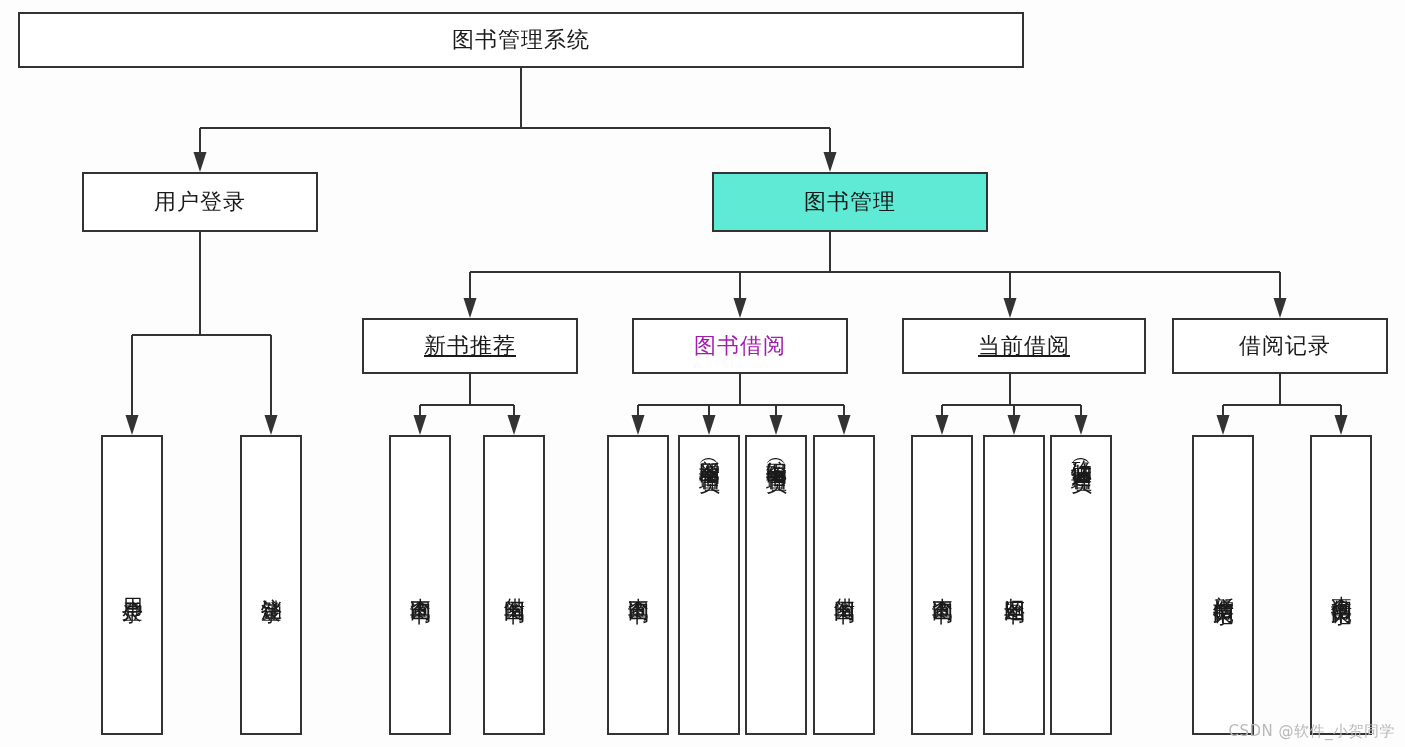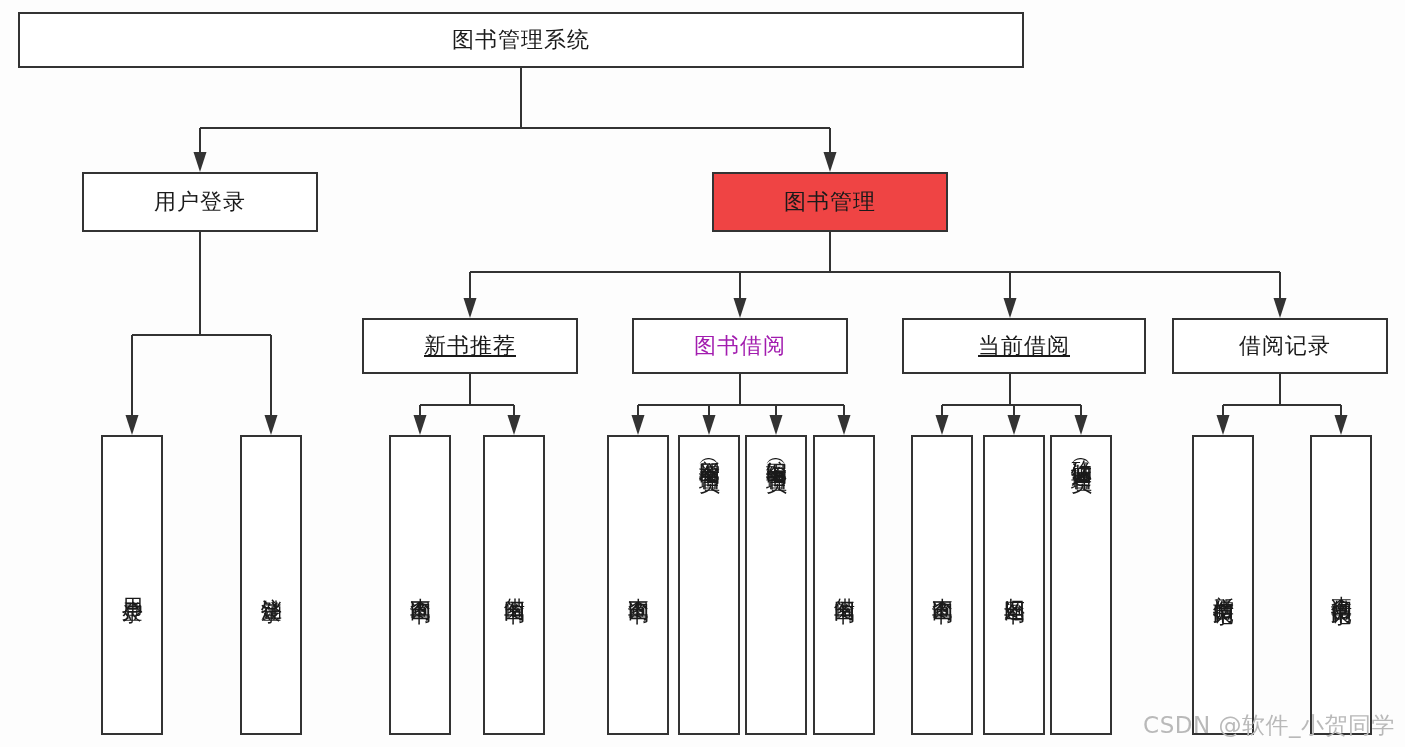--- a/index.html
+++ b/index.html
@@ -61,21 +61,21 @@
     letter-spacing: 2px;
     white-space: nowrap;
   }
   .hlabel {
     white-space: nowrap;
   }
   .watermark {
     position: absolute;
     right: 10px;
     bottom: 6px;
-    font-size: 23px;
+    font-size: 15px;
     color: #b9b9b9;
     letter-spacing: 0.5px;
     white-space: nowrap;
     user-select: none;
   }
 </style>
 </head>
 <body>
 
 <div id="diagram-root">
@@ -135,21 +135,21 @@
         <polygon points="1334.5,415 1347.5,415 1341,435" fill="#333333"></polygon>
       </g>
   </svg>
   <div id="node-layer">
       <div class="node-box horizontal" style="left: 18px; top: 12px; width: 1006px; height: 56px; border-color: rgb(51, 51, 51); background: rgb(255, 255, 255);">
         <span class="hlabel" style="color: rgb(26, 26, 26);">图书管理系统</span>
       </div>
       <div class="node-box horizontal" style="left: 82px; top: 172px; width: 236px; height: 60px; border-color: rgb(51, 51, 51); background: rgb(255, 255, 255);">
         <span class="hlabel" style="color: rgb(26, 26, 26);">用户登录</span>
       </div>
-      <div class="node-box horizontal" style="left: 712px; top: 172px; width: 236px; height: 60px; border-color: rgb(51, 51, 51); background: #ef4444;">
+      <div class="node-box horizontal" style="left: 712px; top: 172px; width: 276px; height: 60px; border-color: rgb(51, 51, 51); background: #5eead4;">
         <span class="hlabel" style="color: rgb(26, 26, 26);">图书管理</span>
       </div>
       <div class="node-box horizontal" style="left: 362px; top: 318px; width: 216px; height: 56px; border-color: rgb(51, 51, 51); background: rgb(255, 255, 255);">
         <span class="hlabel" style="color: rgb(26, 26, 26); text-decoration: underline;">新书推荐</span>
       </div>
       <div class="node-box horizontal" style="left: 632px; top: 318px; width: 216px; height: 56px; border-color: rgb(51, 51, 51); background: rgb(255, 255, 255);">
         <span class="hlabel" style="color: #a21caf;">图书借阅</span>
       </div>
       <div class="node-box horizontal" style="left: 902px; top: 318px; width: 244px; height: 56px; border-color: rgb(51, 51, 51); background: rgb(255, 255, 255); text-decoration: underline;">
         <span class="hlabel" style="color: rgb(26, 26, 26);">当前借阅</span>

